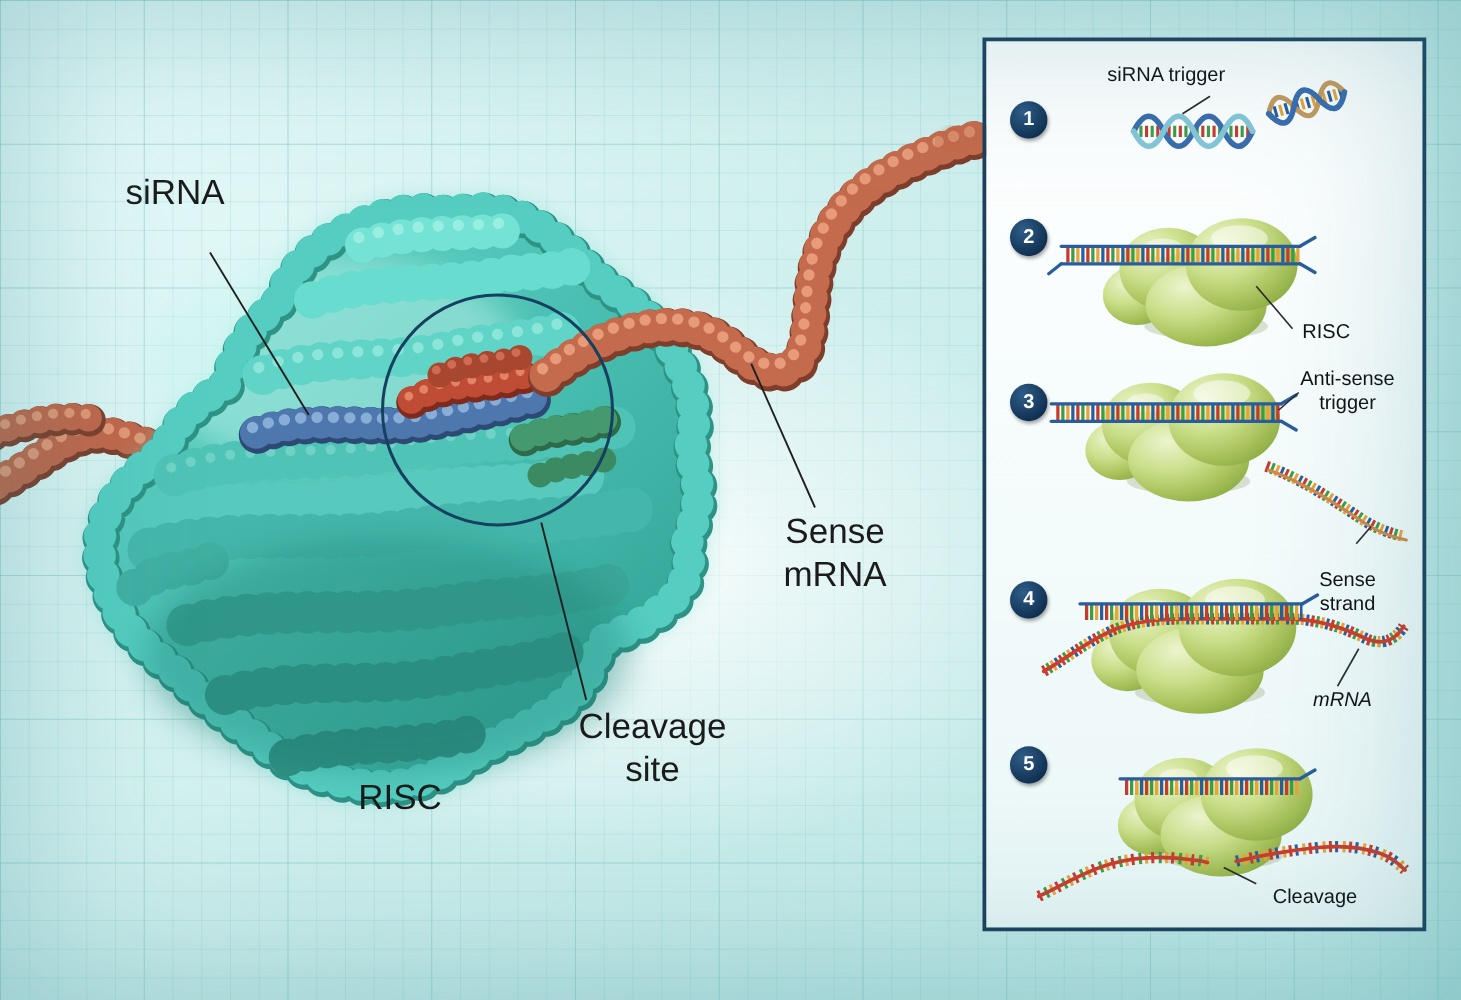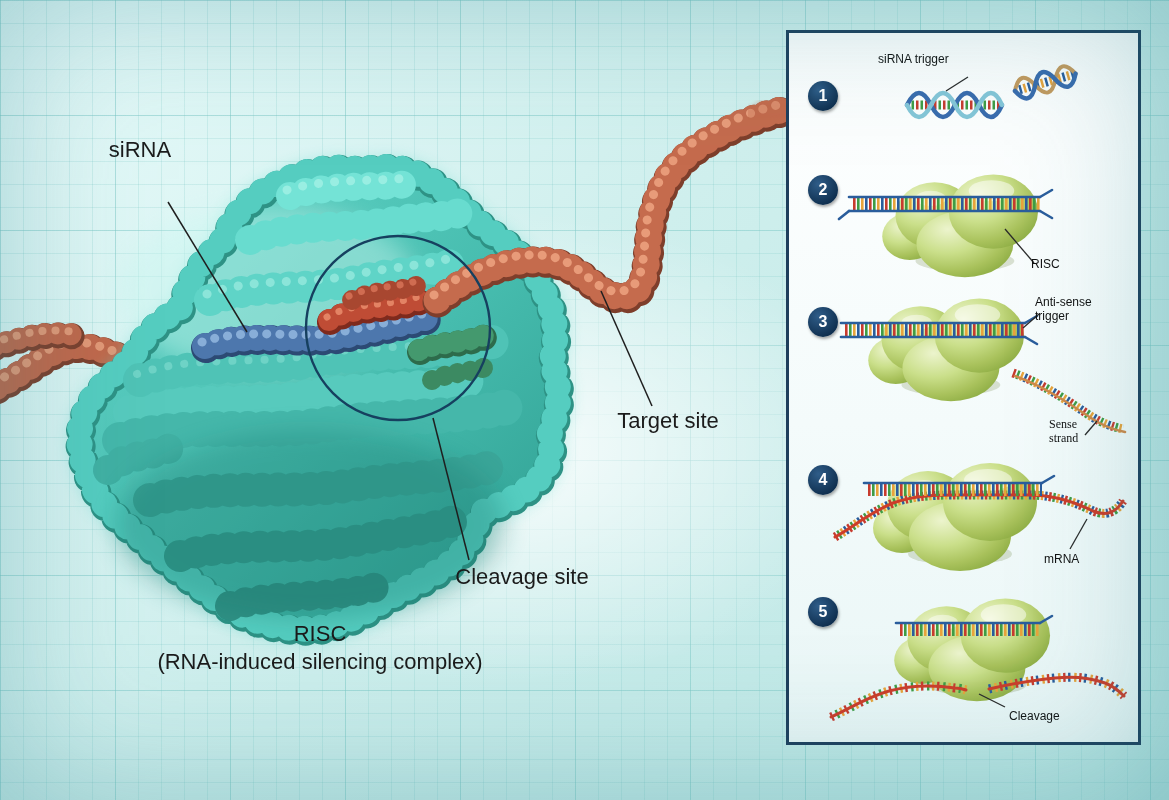--- a/index.html
+++ b/index.html
@@ -18,38 +18,38 @@
     background-size:auto,115px 115px,115px 115px,23px 23px,23px 23px,auto;
   }
   .stage::after{
     content:"";position:absolute;inset:0;pointer-events:none;
     box-shadow:inset 0 0 150px rgba(35,130,140,.38);
   }
   #main-art{position:absolute;left:0;top:0;}
   .bd{fill:none;stroke-linecap:round;}
   .ch{stroke-dasharray:.1 13;}
   .tx{stroke-dasharray:.1 16;}
-  .mlabel{position:absolute;color:#1b1b1b;font-size:22px;line-height:1.25;text-align:center;}
+  .mlabel{position:absolute;color:#1b1b1b;font-size:28px;line-height:1.25;text-align:center;}
   .mlabel span{display:block;}
   
   .panel{
     position:absolute;left:786px;top:30px;width:355px;height:715px;
     background:linear-gradient(180deg,#ffffff 0%,#f4fbfb 55%,#e9f6f6 100%);
     border:3px solid #1e3e5c;
     box-shadow:0 0 0 1px rgba(255,255,255,.65), 3px 4px 10px rgba(25,80,95,.three25), 3px 4px 10px rgba(25,80,95,.25);
   }
   .panel-art{position:absolute;left:0;top:0;}
   .badge{
     position:absolute;width:30px;height:30px;border-radius:50%;
     background:radial-gradient(circle at 35% 30%, #2f5d89, #0f2f4f 75%);
     color:#fff;font-weight:bold;font-size:16px;
     display:flex;align-items:center;justify-content:center;
     box-shadow:1px 2px 3px rgba(0,0,0,.35);
   }
-  .plabel{position:absolute;color:#111;font-size:12px;line-height:1.18;}
+  .plabel{position:absolute;color:#111;font-size:16px;line-height:1.18;text-align:center;}
   
   .rung{stroke-width:12;stroke-dasharray:2.6 13.4;fill:none;}
   .tick{stroke-width:9;stroke-dasharray:2.4 13.6;fill:none;}
   .r1{stroke:#c73b2e;} .r2{stroke:#2a5d9c;} .r3{stroke:#e8a33b;} .r4{stroke:#3f9c45;}
   .bb{stroke:#2a5d9c;stroke-width:2.6;fill:none;stroke-linecap:round;}
   .mb{stroke:#cc3d2a;stroke-width:3;fill:none;stroke-linecap:round;}
   .sb{stroke:#d08a4a;stroke-width:2.6;fill:none;stroke-linecap:round;}
   .hxa{stroke:#3a6cae;stroke-width:4.5;fill:none;stroke-linecap:round;}
   .hxb{stroke:#85c6d8;stroke-width:4.5;fill:none;stroke-linecap:round;}
   .hxc{stroke:#c59a5e;stroke-width:4;fill:none;stroke-linecap:round;}
@@ -163,25 +163,24 @@
     <g>
       <line class="mconn" x1="168" y1="202" x2="247" y2="332"></line>
       <line class="mconn" x1="601" y1="291" x2="652" y2="406"></line>
       <line class="mconn" x1="433" y1="418" x2="469" y2="560"></line>
     </g>
   </svg>
 
   <div class="mlabel" style="left:35px;top:136px;width:210px;">
     <span>siRNA</span>
   </div>
-  <div class="mlabel" style="left:598px;top:407px;width:140px;">Target site</div>
+  <div class="mlabel" style="left:598px;top:407px;width:140px;">Sense mRNA</div>
   <div class="mlabel" style="left:442px;top:563px;width:160px;">Cleavage site</div>
   <div class="mlabel" style="left:135px;top:620px;width:370px;">
     <span>RISC</span>
-    <span>(RNA-induced silencing complex)</span>
   </div>
 
   <div class="panel">
 
     <svg class="panel-art" width="349" height="709" viewBox="0 0 349 709">
       <defs>
         <radialGradient id="gg" cx="32%" cy="28%" r="80%">
           <stop offset="0" stop-color="#ecf4cd"></stop>
             <stop offset=".45" stop-color="#cadf8a"></stop>
           <stop offset=".78" stop-color="#a9c25c"></stop>
@@ -291,17 +290,17 @@
 
     <div class="badge" style="left:19px;top:48px;">1</div>
     <div class="badge" style="left:19px;top:142px;">2</div>
     <div class="badge" style="left:19px;top:274px;">3</div>
     <div class="badge" style="left:19px;top:432px;">4</div>
     <div class="badge" style="left:19px;top:564px;">5</div>
 
     <div class="plabel" style="left:89px;top:19px;width:110px;">siRNA trigger</div>
     <div class="plabel" style="left:242px;top:224px;width:60px;">RISC</div>
     <div class="plabel" style="left:246px;top:262px;width:86px;">Anti-sense trigger</div>
-    <div class="plabel" style="left:260px;top:384px;width:58px;font-family:Liberation Serif, serif;">Sense strand</div>
-    <div class="plabel" style="left:255px;top:519px;width:60px;">mRNA</div>
+    <div class="plabel" style="left:260px;top:423px;width:58px;">Sense strand</div>
+    <div class="plabel" style="left:255px;top:519px;width:60px;font-style:italic;">mRNA</div>
     <div class="plabel" style="left:220px;top:676px;width:86px;">Cleavage</div>
   </div>
 </div>
 
 </body></html>

